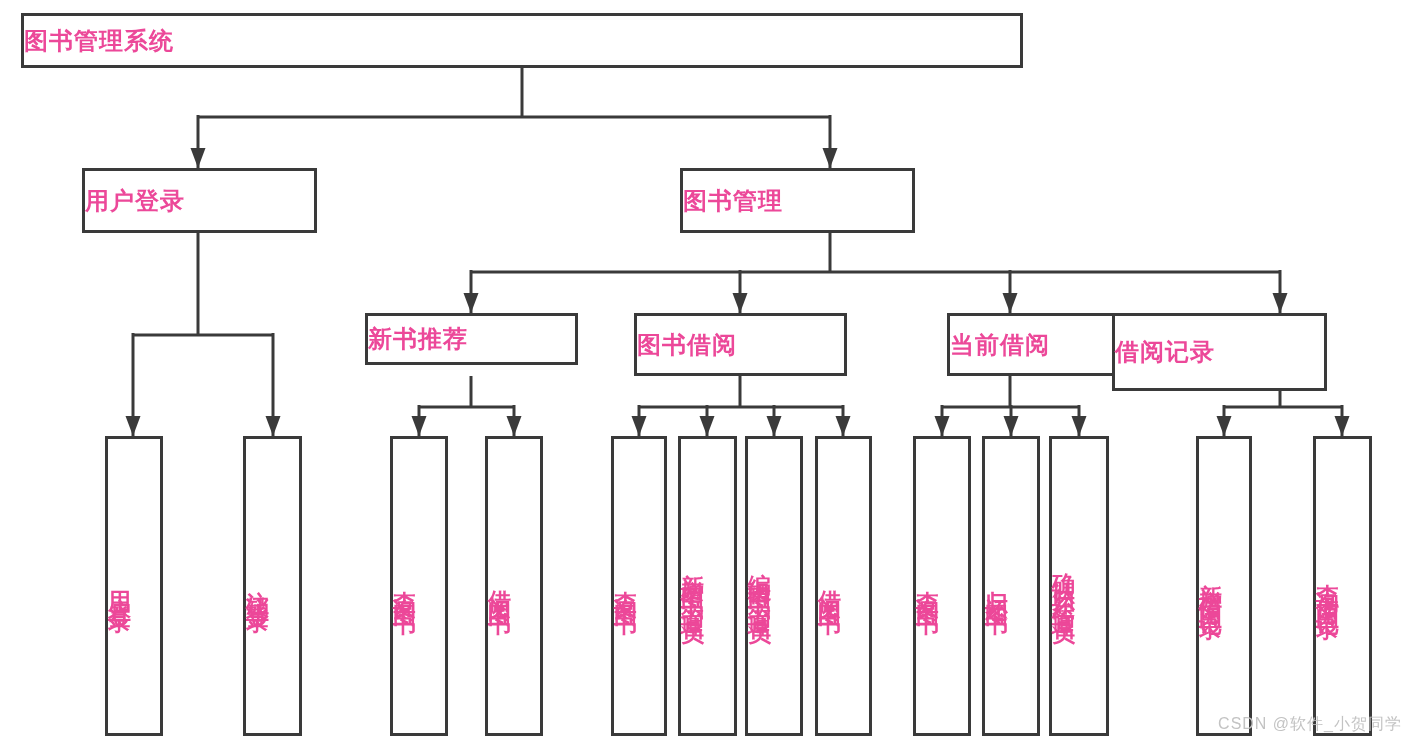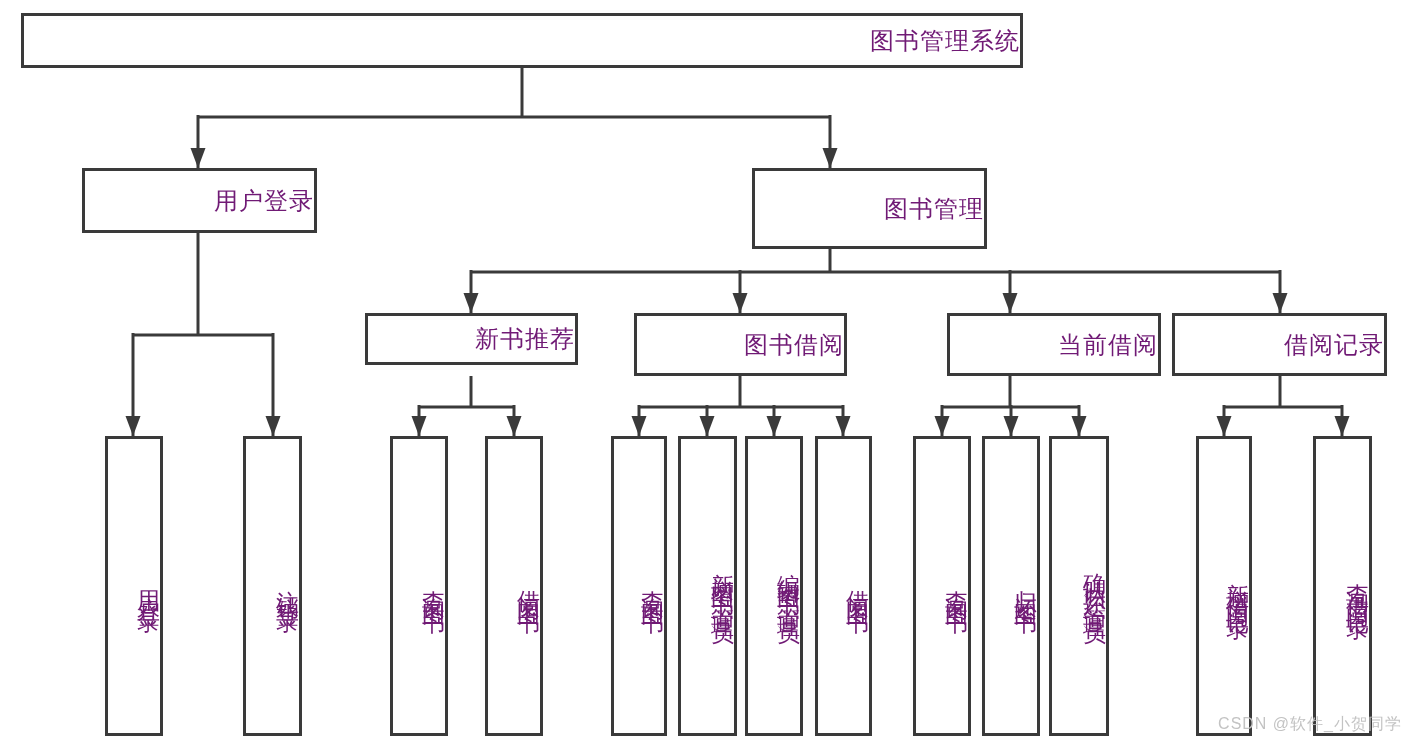--- a/index.html
+++ b/index.html
@@ -21,25 +21,26 @@
     width: 1405px;
     height: 747px;
   }
   .box {
     position: absolute;
     box-sizing: border-box;
     border: 3px solid #3a3a3a;
     background: #ffffff;
     display: flex;
     align-items: center;
-    justify-content: flex-end;
-    color: #701a75;
+    justify-content: flex-start;
+    color: #ec4899;
     font-size: 24px;
     letter-spacing: 1px;
     z-index: 2;
+    font-weight: bold;
   }
   .vbox {
     font-size: 23px;
   }
   .vbox .vtext {
     writing-mode: vertical-rl;
     letter-spacing: 7px;
     line-height: 1;
   }
   .watermark {
@@ -108,34 +109,34 @@
     </g>
   </svg>
 
   <div class="box" style="left:21px; top:13px; width:1002px; height:55px;">
     <span>图书管理系统</span>
   </div>
 
   <div class="box" style="left:82px; top:168px; width:235px; height:65px;">
     <span>用户登录</span>
   </div>
-  <div class="box" style="left:752px; top:168px; width:235px; height:81px;">
+  <div class="box" style="left:680px; top:168px; width:235px; height:65px;">
     <span>图书管理</span>
   </div>
 
   <div class="box" style="left:365px; top:313px; width:213px; height:52px;">
     <span>新书推荐</span>
   </div>
   <div class="box" style="left:634px; top:313px; width:213px; height:63px;">
     <span>图书借阅</span>
   </div>
   <div class="box" style="left:903px; top:313px; width:214px; height:63px;margin-left:44px;">
     <span>当前借阅</span>
   </div>
-  <div class="box" style="left:1172px; top:313px; width:215px; height:63px;">
+  <div class="box" style="left:1112px; top:313px; width:215px; height:78px;">
     <span>借阅记录</span>
   </div>
 
   <div class="box vbox" style="left:105px; top:436px; width:58px; height:300px;">
     <span class="vtext">用户登录</span>
   </div>
   <div class="box vbox" style="left:243px; top:436px; width:59px; height:300px;">
     <span class="vtext">注销登录</span>
   </div>
 

